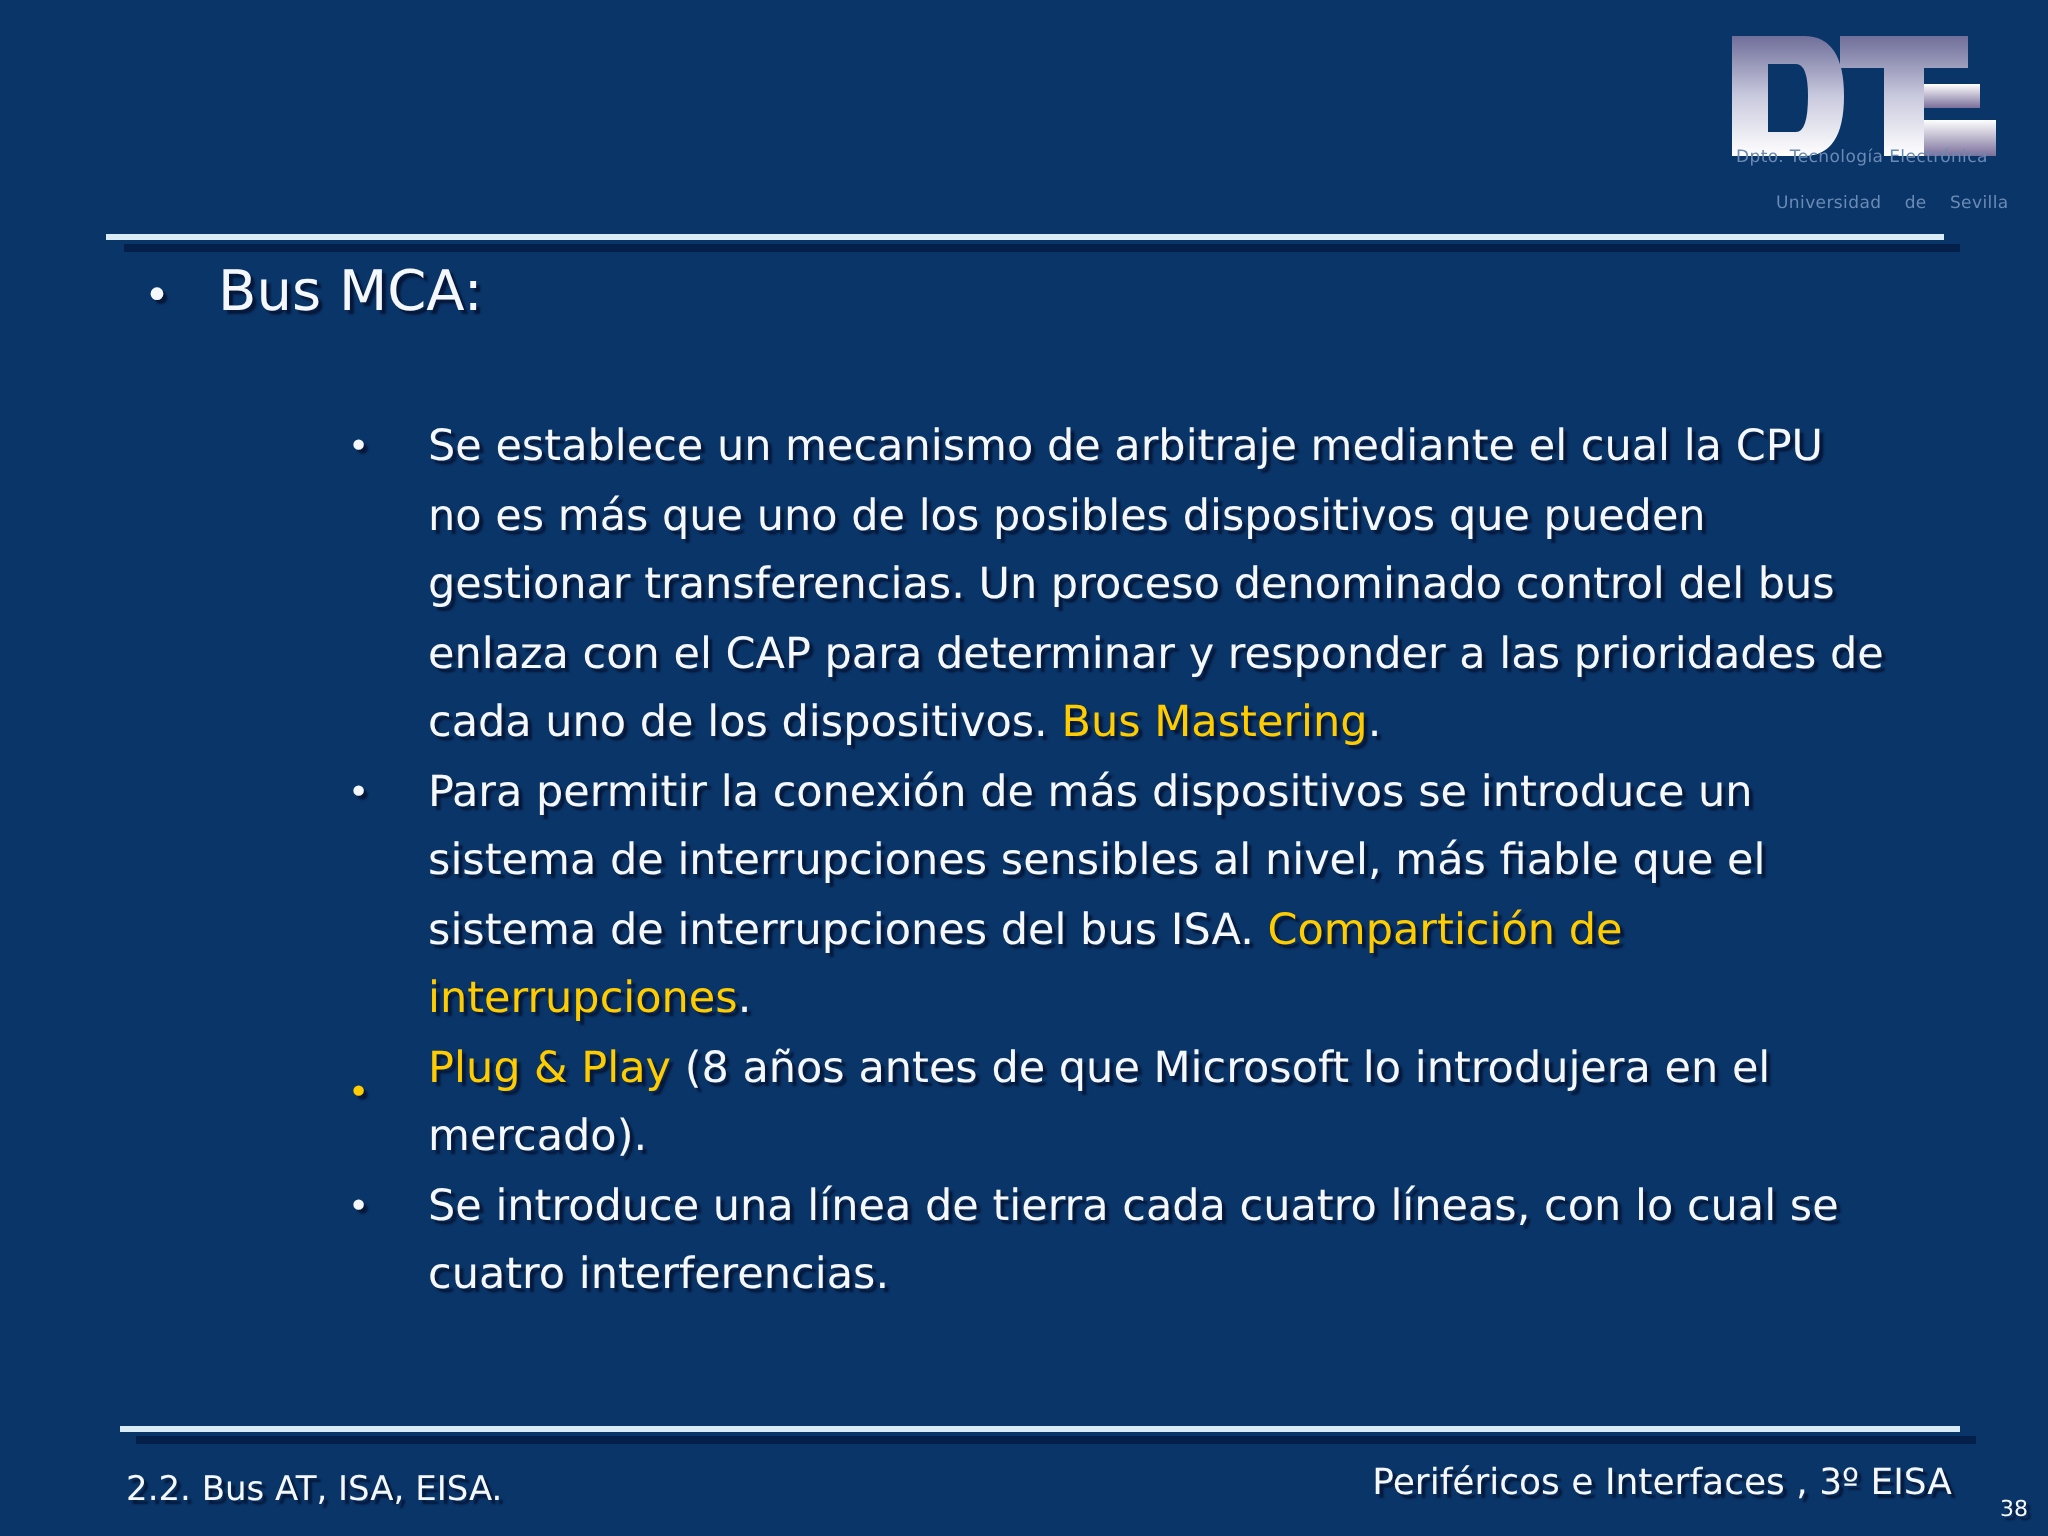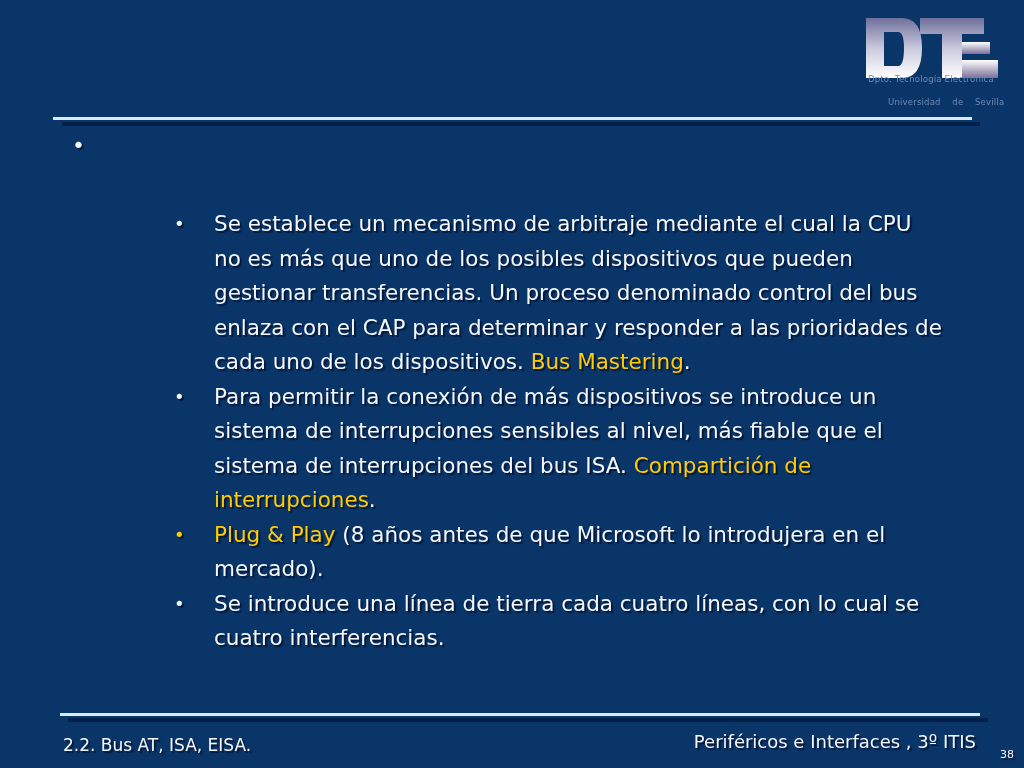--- a/index.html
+++ b/index.html
@@ -86,21 +86,21 @@
     .li-bullet {
       width: 40px;
       flex: 0 0 40px;
       font-size: 18px;
       text-align: left;
       padding-left: 2px;
     }
     .li-text {
       width: 730px;
     }
-    .hl { color: #ffcc00; }
+    .hl { color: #ffcc00; margin-top: 12px; }
     .li-bullet.hl { color: #ffcc00; }
 
     
     .footer-left {
       position: absolute;
       left: 63px;
       top: 735px;
       font-size: 17px;
     }
     .footer-right {
@@ -142,20 +142,21 @@
   </svg>
 </div>
 <div class="logo-sub l1">Dpto. Tecnología Electrónica</div>
 <div class="logo-sub l2">Universidad    de    Sevilla</div>
 
 <div class="rule-shadow" style="left:62px; top:122px; width:918px;"></div>
 <div class="rule" style="left:53px; top:117px; width:919px;"></div>
 
 <div class="title-row txt-shadow">
   <span class="title-bullet">•</span>
+  <span>Bus MCA:</span>
 </div>
 
 <ul class="body-list txt-shadow">
   <li>
     <span class="li-bullet">•</span>
     <span class="li-text"><span>Se establece un mecanismo de arbitraje mediante el cual la CPU no es más que uno de los posibles dispositivos que pueden gestionar transferencias. Un proceso denominado control del bus enlaza con el CAP para determinar y responder a las prioridades de cada uno de los dispositivos. </span><span class="hl">Bus Mastering</span><span>.</span></span>
   </li>
   <li>
     <span class="li-bullet">•</span>
     <span class="li-text"><span>Para permitir la conexión de más dispositivos se introduce un sistema de interrupciones sensibles al nivel, más fiable que el sistema de interrupciones del bus ISA. </span><span class="hl">Compartición de interrupciones</span><span>.</span></span>
@@ -167,14 +168,14 @@
   <li>
     <span class="li-bullet">•</span>
     <span class="li-text"><span>Se introduce una línea de tierra cada cuatro líneas, con lo cual se cuatro interferencias.</span></span>
   </li>
 </ul>
 
 <div class="rule-shadow" style="left:68px; top:718px; width:920px;"></div>
 <div class="rule" style="left:60px; top:713px; width:920px;"></div>
 
 <div class="footer-left txt-shadow">2.2. Bus AT, ISA, EISA.</div>
-<div class="footer-right txt-shadow">Periféricos e Interfaces , 3º ITIS</div>
+<div class="footer-right txt-shadow">Periféricos e Interfaces , 3º EISA</div>
 <div class="page-number txt-shadow">38</div>
 
 </body></html>

